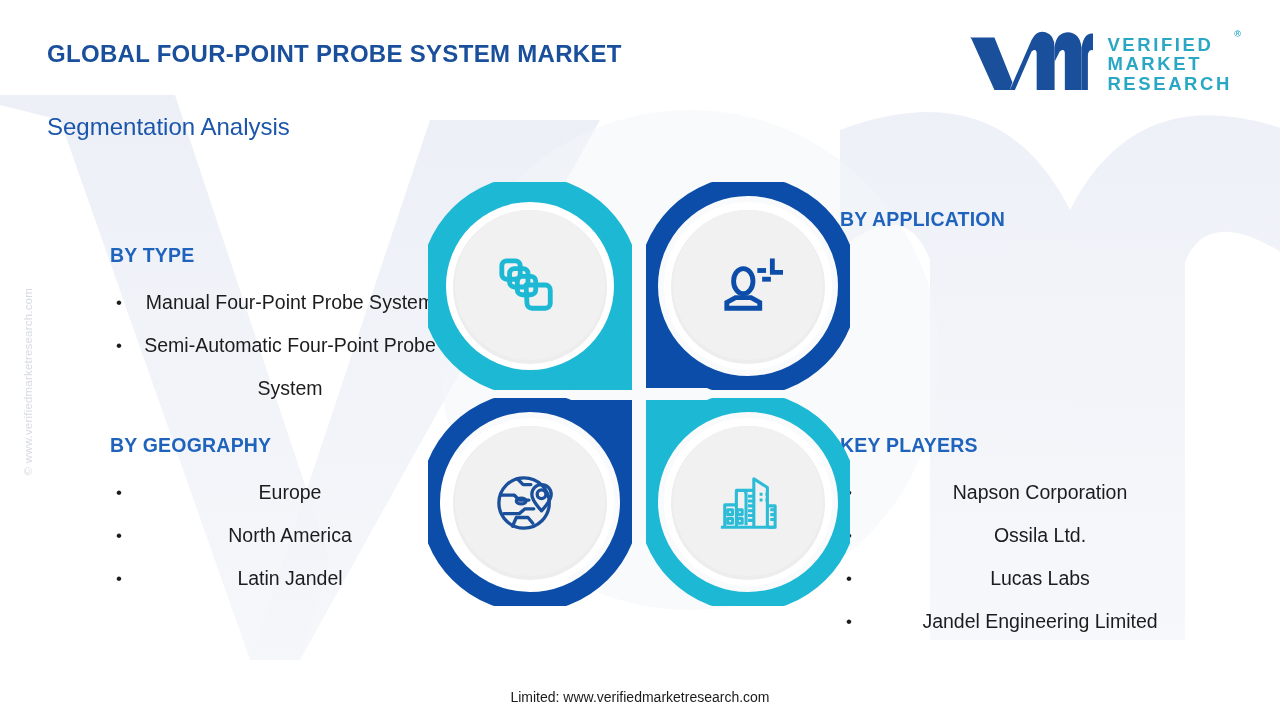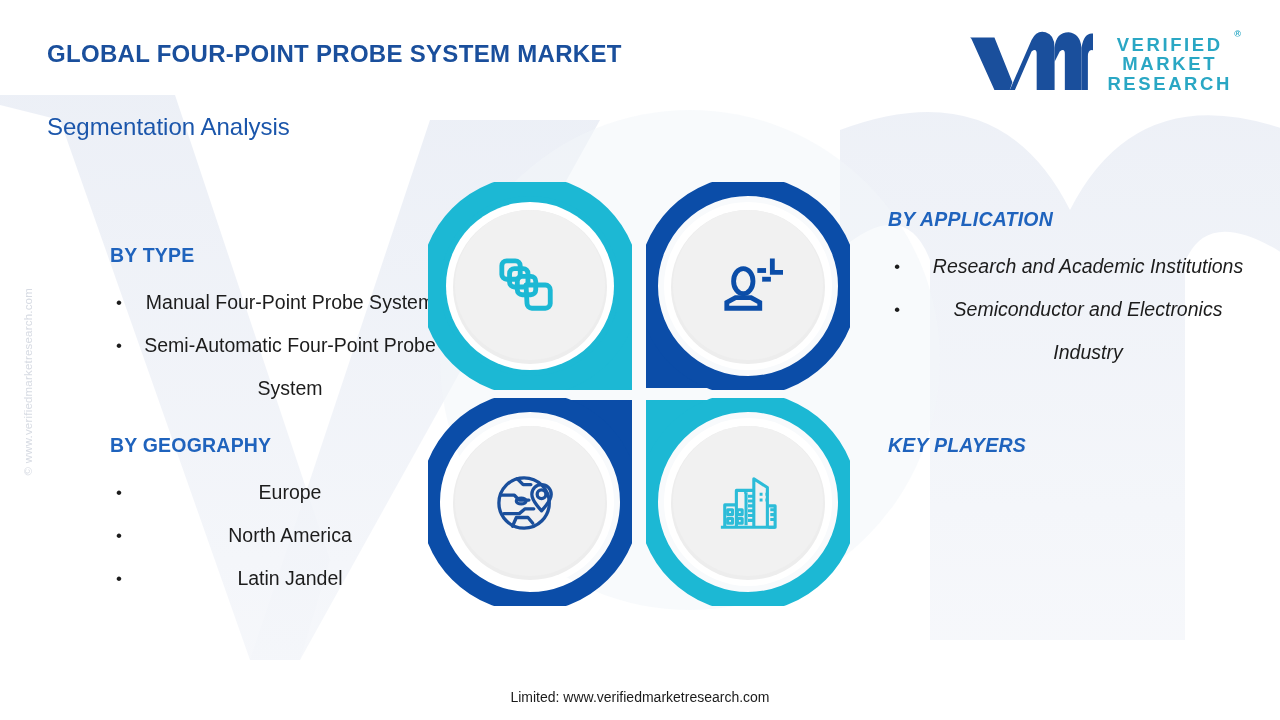--- a/index.html
+++ b/index.html
@@ -21,36 +21,36 @@
     font-size:24px; font-weight:700; letter-spacing:.3px;
     color:#1a4f9c; white-space:nowrap;
   }
   .subtitle {
     position:absolute; left:47px; top:113px;
     font-size:24px; font-weight:400; color:#1b56ab;
     white-space:nowrap;
   }
 
   
-  .logo { position:absolute; right:48px; top:28px; display:flex; align-items:center; gap:14px;text-align:center; }
+  .logo { position:absolute; right:48px; top:28px; display:flex; align-items:center; gap:14px; }
   .logo-mark { width:128px; height:70px; }
   .logo-words { position:relative; line-height:1.04; padding-top:2px; }
   .logo-words div {
     font-size:18.5px; font-weight:700; color:#2aa7c4;
     letter-spacing:2.6px; white-space:nowrap;
   }
   .logo-reg {
     position:absolute; right:-9px; top:-3px;
     font-size:9px; font-weight:700; color:#2aa7c4;
   }
 
   
   .col { position:absolute; }
   .col-left  { left:110px; width:330px; }
-  .col-right { left:888px; width:370px;font-style:italic; }
+  .col-right { left:840px; width:370px; }
   .sec-head {
     font-size:19.5px; font-weight:700; color:#1f63bd;
     letter-spacing:.2px; margin-bottom:14px; white-space:nowrap;
   }
   ul.sec-list { list-style:none; }
   ul.sec-list li {
     position:relative; padding-left:30px;
     font-size:19.5px; color:#1c1c1c; font-weight:400;
     line-height:43px; margin-bottom:0;text-align:center;
   }
@@ -140,28 +140,30 @@
     <div class="sec-head">BY GEOGRAPHY</div>
     <ul class="sec-list">
       <li>Europe</li>
       <li>North America</li>
       <li>Latin Jandel</li>
     </ul>
   </div>
 
   <div class="col col-right" style="top:208px;">
     <div class="sec-head">BY APPLICATION</div>
-    <ul class="sec-list">
-      <li>Research and Academic Institutions</li>
-      <li>Semiconductor and Electronics Industry</li>
-    </ul>
   </div>
 
   <div class="col col-right" style="top:434px;">
     <div class="sec-head">KEY PLAYERS</div>
+    <ul class="sec-list">
+      <li>Napson Corporation</li>
+      <li>Ossila Ltd.</li>
+      <li>Lucas Labs</li>
+      <li>Jandel Engineering Limited</li>
+    </ul>
   </div>
 
   <div class="quad-wrap">
 
     <div class="quad q-tl">
       <svg viewBox="0 0 204 208" width="204" height="208">
         <path d="M102 4 A98 100 0 1 1 101.9 4 Z M204 104 L204 208 L100 208 Z" fill="#1cb8d4"></path>
         <path d="M204 104 L204 206 L102 206 A100 100 0 0 0 204 104 Z" fill="#1cb8d4"></path>
         <circle cx="102" cy="104" r="100" fill="none" stroke="#1cb8d4" stroke-width="20"></circle>
         <circle cx="102" cy="104" r="84" fill="#ffffff"></circle>

